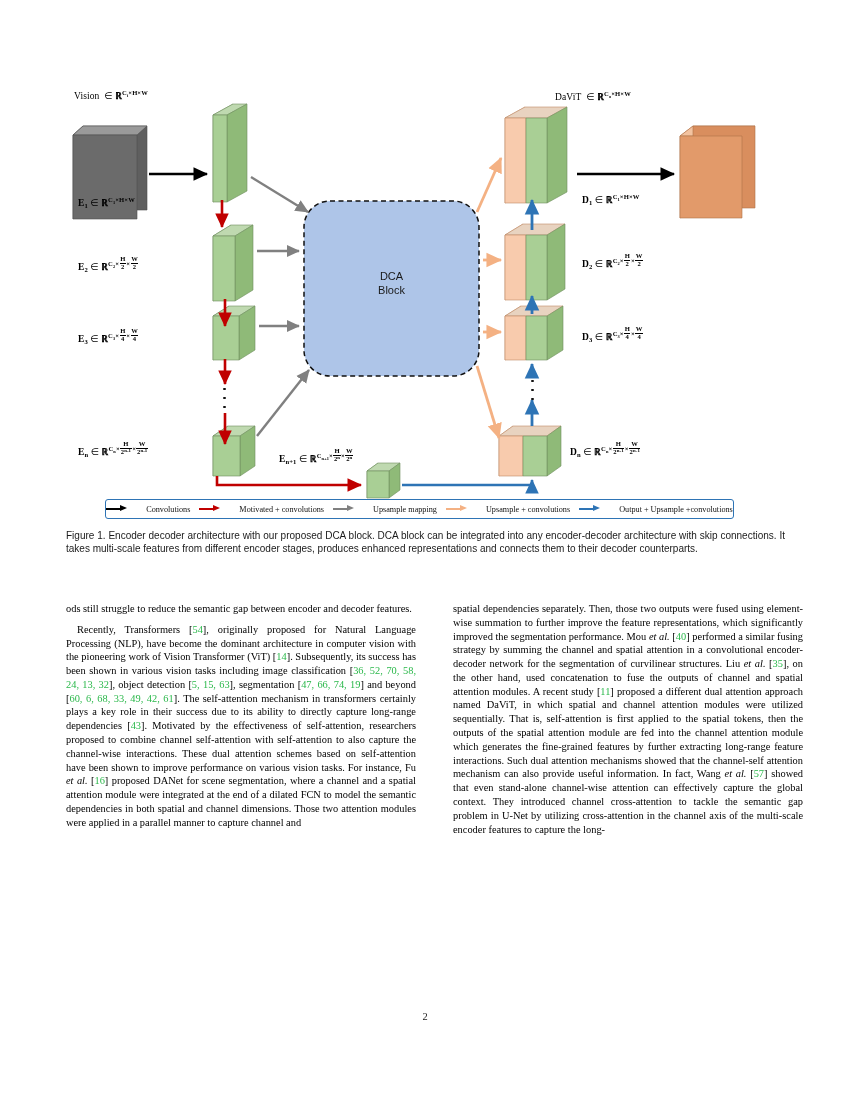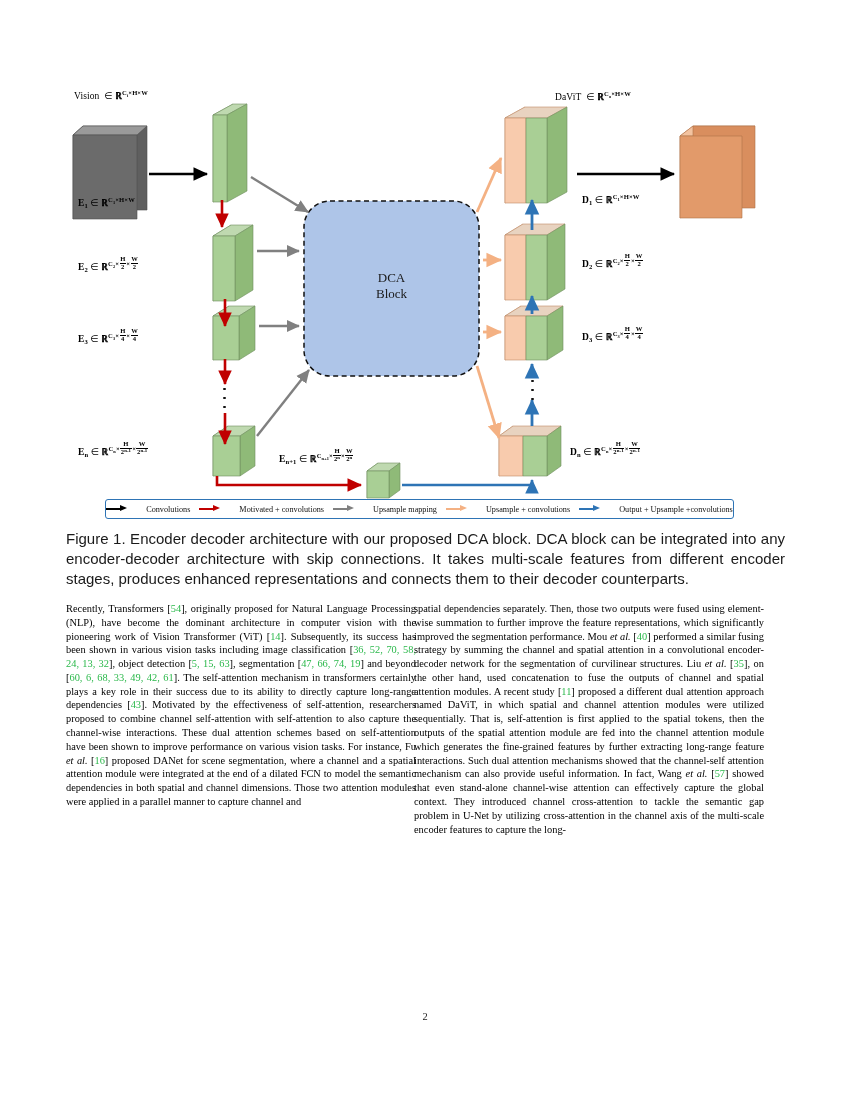--- a/index.html
+++ b/index.html
@@ -38,22 +38,22 @@
   }
   .frac .num { display:block; border-bottom:0.7px solid #000; padding:0 0.5px; }
   .frac .den { display:block; padding:0 0.5px; }
   .frac sup { font-size:4.8px; vertical-align:2px; }
   .normtext { font-weight:400; }
 
   
   #dca-text {
     position:absolute;
     text-align:center;
-    font-family:Liberation Serif, serif;
-    font-size:13px;
+    font-family:Liberation Sans, sans-serif;
+    font-size:11px;
     color:#1a1a1a;
     line-height:1.25;
     white-space:nowrap;
   }
 
   
   .vdots {
     position:absolute;
     width:3px;
     display:flex; flex-direction:column; justify-content:space-between;
@@ -74,36 +74,36 @@
   .leg-arrow .shaft { position:absolute; left:0; top:3px; width:14px; height:2.1px; }
   .leg-arrow .head {
     position:absolute; right:0; top:0.2px; width:0; height:0;
     border-top:3.9px solid transparent; border-bottom:3.9px solid transparent;
   }
   .leg-label { font-size:8.2px; font-family:"Liberation Serif", serif; color:#111; white-space:nowrap; }
 
   
   #figure-caption {
     position:absolute; left:66px; top:529px; width:719px;
-    font-size:15px; line-height:1.33; text-align:justify;
+    font-size:10px; line-height:1.33; text-align:justify;
     font-family:"Liberation Sans", sans-serif;
     color:#1a1a1a;
   }
 
   
   .col {
     position:absolute; top:602px; width:350px;
     font-size:10.4px; line-height:1.325;
     text-align:justify; text-justify:inter-word;
     color:#000;
     font-family:"Liberation Serif", serif;
     hyphens:manual;
   }
   #col-left  { left:66px; }
-  #col-right { left:414px; }
+  #col-right { left:453px; }
   .col p { margin:0; }
   .col p + p { text-indent:11px; margin-top:7px; }
   .cite { color:#2ab84a; }
   .etal { font-style:italic; }
 
   #page-number {
     position:absolute; left:0; right:0; top:1011px;
     text-align:center; font-size:10.4px;
     font-family:"Liberation Serif", serif; color:#222;
   }
@@ -385,20 +385,21 @@
         <span class="shaft" style="background:#2E74B5"></span>
         <span class="head" style="border-left:7px solid #2E74B5"></span>
       </span>
       <span class="leg-label">Output + Upsample +convolutions</span>
     </div>
   </div>
 
   <div id="figure-caption">Figure 1. Encoder decoder architecture with our proposed DCA block. DCA block can be integrated into any encoder-decoder architecture with skip connections. It takes multi-scale features from different encoder stages, produces enhanced representations and connects them to their decoder counterparts.</div>
 
   <div class="col" id="col-left">
+    <p><span>ods still struggle to reduce the semantic gap between encoder and decoder features.</span></p>
     <p><span>Recently, Transformers [</span><span class="cite">54</span><span>], originally proposed for Natural Language Processing (NLP), have become the dominant architecture in computer vision with the pioneering work of Vision Transformer (ViT) [</span><span class="cite">14</span><span>]. Subsequently, its success has been shown in various vision tasks including image classification [</span><span class="cite">36, 52, 70, 58, 24, 13, 32</span><span>], object detection [</span><span class="cite">5, 15, 63</span><span>], segmentation [</span><span class="cite">47, 66, 74, 19</span><span>] and beyond [</span><span class="cite">60, 6, 68, 33, 49, 42, 61</span><span>]. The self-attention mechanism in transformers certainly plays a key role in their success due to its ability to directly capture long-range dependencies [</span><span class="cite">43</span><span>]. Motivated by the effectiveness of self-attention, researchers proposed to combine channel self-attention with self-attention to also capture the channel-wise interactions. These dual attention schemes based on self-attention have been shown to improve performance on various vision tasks. For instance, Fu </span><span class="etal">et al.</span><span> [</span><span class="cite">16</span><span>] proposed DANet for scene segmentation, where a channel and a spatial attention module were integrated at the end of a dilated FCN to model the semantic dependencies in both spatial and channel dimensions. Those two attention modules were applied in a parallel manner to capture channel and</span></p>
   </div>
 
   <div class="col" id="col-right">
     <p><span>spatial dependencies separately. Then, those two outputs were fused using element-wise summation to further improve the feature representations, which significantly improved the segmentation performance. Mou </span><span class="etal">et al.</span><span> [</span><span class="cite">40</span><span>] performed a similar fusing strategy by summing the channel and spatial attention in a convolutional encoder-decoder network for the segmentation of curvilinear structures. Liu </span><span class="etal">et al.</span><span> [</span><span class="cite">35</span><span>], on the other hand, used concatenation to fuse the outputs of channel and spatial attention modules. A recent study [</span><span class="cite">11</span><span>] proposed a different dual attention approach named DaViT, in which spatial and channel attention modules were utilized sequentially. That is, self-attention is first applied to the spatial tokens, then the outputs of the spatial attention module are fed into the channel attention module which generates the fine-grained features by further extracting long-range feature interactions. Such dual attention mechanisms showed that the channel-self attention mechanism can also provide useful information. In fact, Wang </span><span class="etal">et al.</span><span> [</span><span class="cite">57</span><span>] showed that even stand-alone channel-wise attention can effectively capture the global context. They introduced channel cross-attention to tackle the semantic gap problem in U-Net by utilizing cross-attention in the channel axis of the multi-scale encoder features to capture the long-</span></p>
   </div>
 
   <div id="page-number">2</div>
 
 </div>

